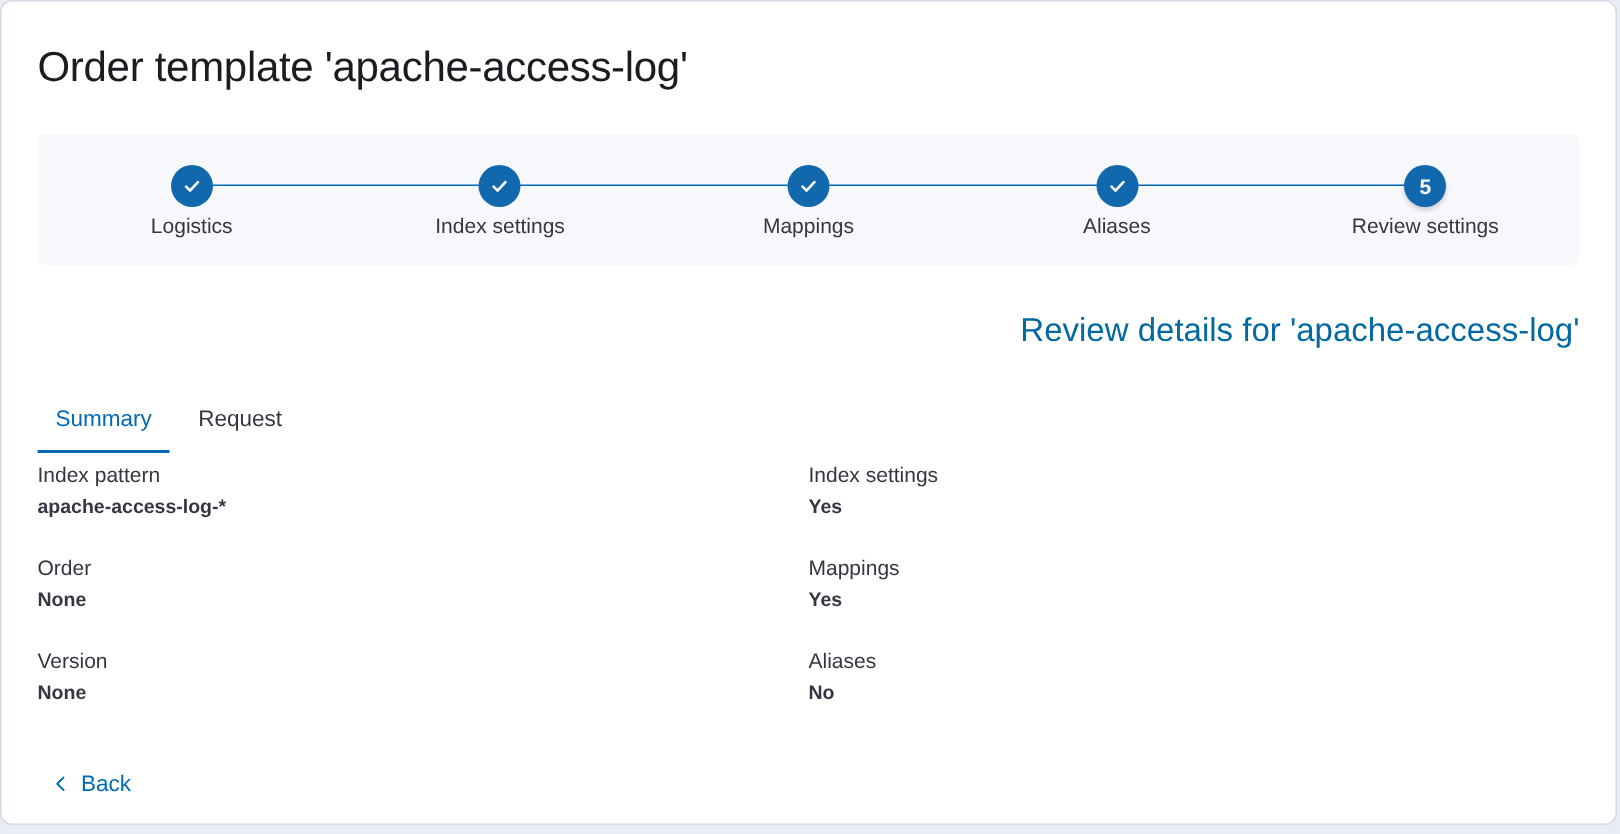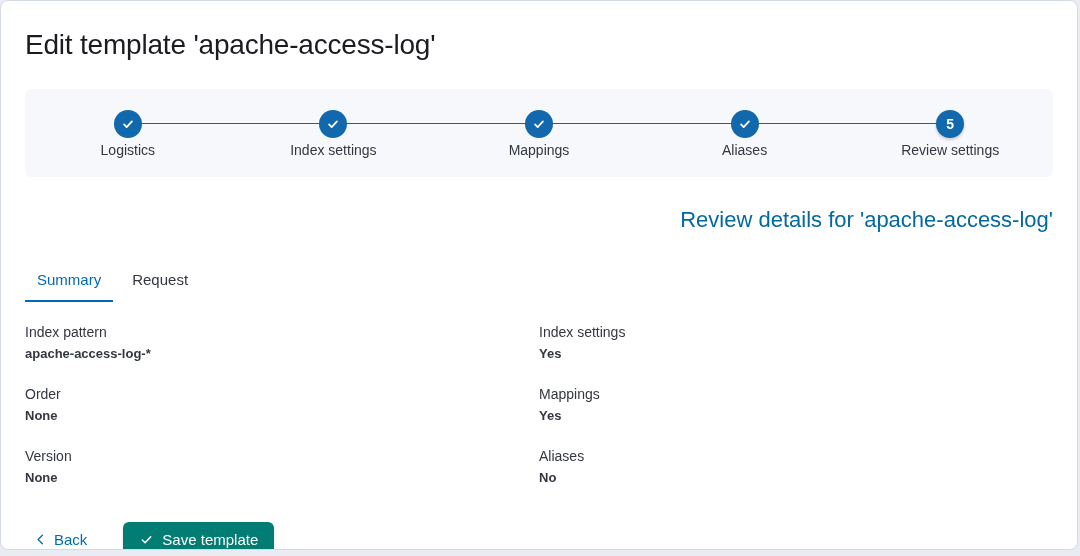--- a/index.html
+++ b/index.html
@@ -104,21 +104,21 @@
     border-top: none; border-left: none; border-right: none;
     font-family: Liberation Sans, sans-serif;
   }
   .tab.active {
     color: #006BB4;
     border-bottom-color: #006BB4;
   }
   
   .summary-grid {
     display: flex;
-    margin-top: 20px;
+    margin-top: 4px;
   }
   .summary-col { flex: 1 1 50%; }
   .summary-row { margin-bottom: 12px; }
   .summary-term {
     font-size: 14px;
     line-height: 21px;
     color: #343741;
   }
   .summary-value {
     font-size: 13px;
@@ -167,21 +167,21 @@
     font-family: inherit;
     box-shadow: 0 2px 3px rgba(0, 0, 0, 0.15);
   }
   .icon-svg { display: block; }
 </style>
 </head>
 <body>
 
 <div class="app-card">
 
-  <h1 class="page-title">Edit template 'apache-access-log'</h1>
+  <h1 class="page-title">Order template 'apache-access-log'</h1>
 
   <div class="stepper">
     <div class="stepper-line"></div>
 
     <div class="step">
       <div class="step-circle">
         <span>
           <svg class="icon-svg" viewBox="0 0 16 16" width="14" height="14">
               <path d="M3.5 8.5l3 3 6-6.5" fill="none" stroke="#ffffff" stroke-width="2" stroke-linecap="round" stroke-linejoin="round"></path>
             </svg>
@@ -271,23 +271,15 @@
 
   <div class="footer">
     <button class="back-link">
       <span>
         <svg class="icon-svg" viewBox="0 0 16 16" width="15" height="15">
             <path d="M10 3.5 L5.5 8 L10 12.5" fill="none" stroke="#006BB4" stroke-width="1.4" stroke-linecap="round" stroke-linejoin="round"></path>
           </svg>
       </span>
       <span>Back</span>
     </button>
-    <button class="save-button">
-      <span>
-        <svg class="icon-svg" viewBox="0 0 16 16" width="15" height="15">
-            <path d="M3.5 8.5l3 3 6-6.5" fill="none" stroke="#ffffff" stroke-width="1.6" stroke-linecap="round" stroke-linejoin="round"></path>
-          </svg>
-      </span>
-      <span>Save template</span>
-    </button>
   </div>
 
 </div>
 
 </body></html>

